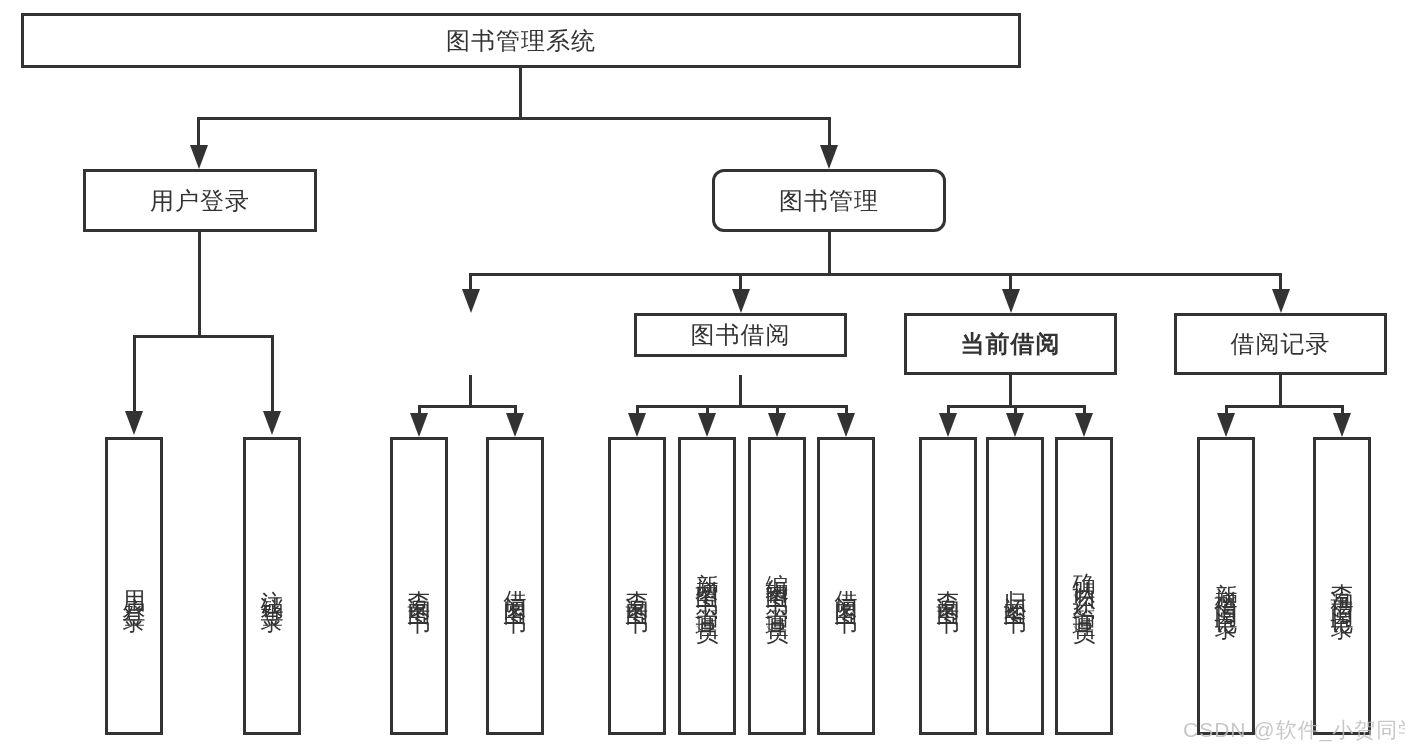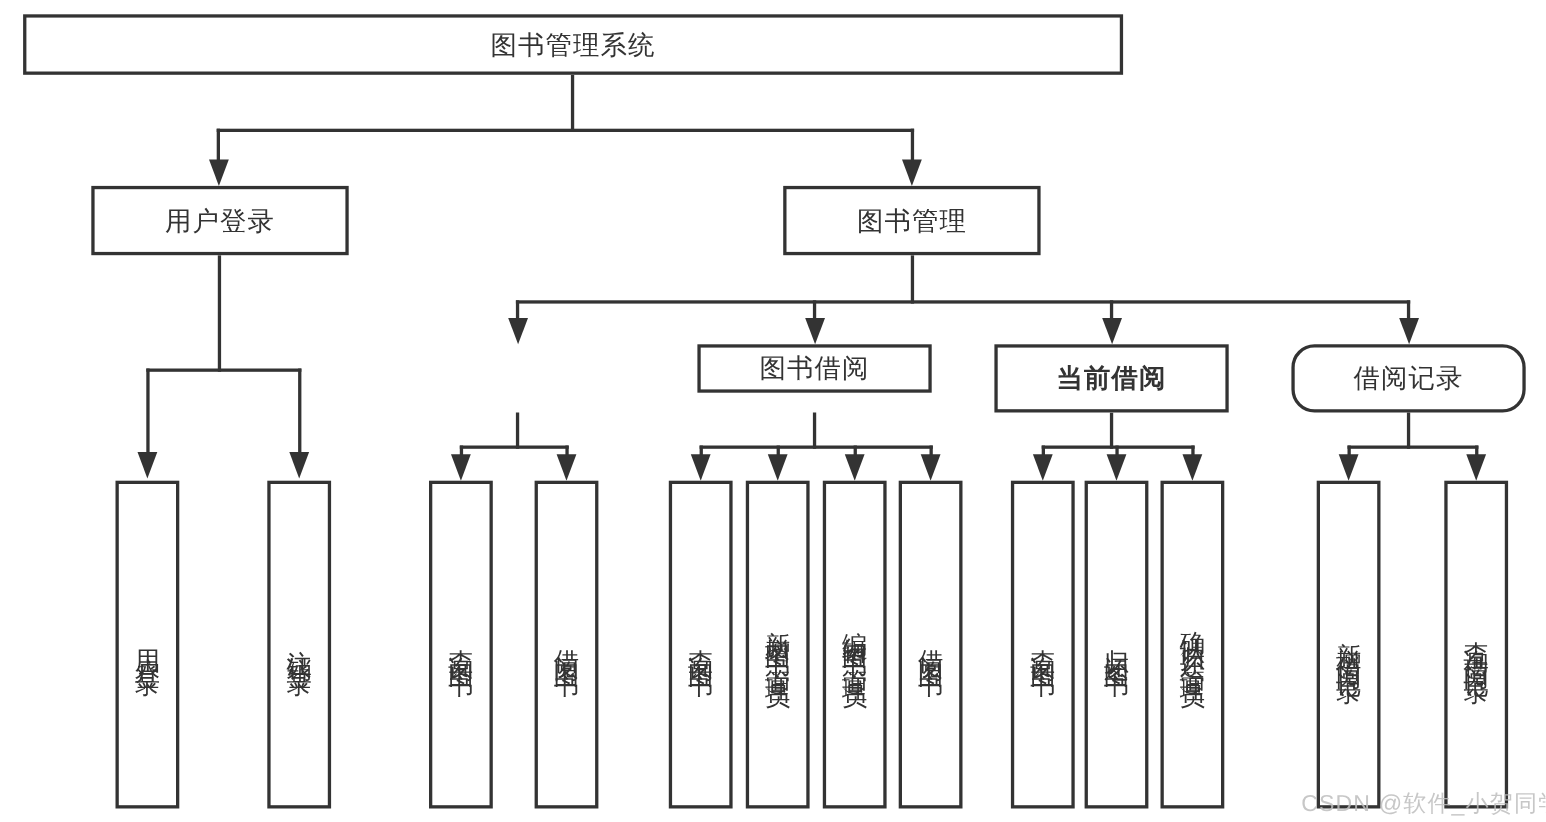--- a/index.html
+++ b/index.html
@@ -53,21 +53,21 @@
   <div class="l" style="left:519px; top:68px; width:3px; height:52px;"></div>
   <div class="l" style="left:197px; top:117px; width:634px; height:3px;"></div>
   <div class="l" style="left:197px; top:117px; width:3px; height:31px;"></div>
   <div class="ah" style="left:190px; top:145px;"></div>
   <div class="l" style="left:828px; top:117px; width:3px; height:31px;"></div>
   <div class="ah" style="left:820px; top:145px;"></div>
 
   <div class="hbox" style="left:83px; top:169px; width:234px; height:63px;">
     <span>用户登录</span>
   </div>
-  <div class="hbox" style="left:712px; top:169px; width:234px; height:63px;">
+  <div class="hbox" style="left:712px; top:169px; width:234px; height:63px;border-radius:12px;">
     <span>图书管理</span>
   </div>
 
   <div class="l" style="left:198px; top:232px; width:3px; height:106px;"></div>
   <div class="l" style="left:133px; top:335px; width:141px; height:3px;"></div>
   <div class="l" style="left:133px; top:335px; width:3px; height:78px;"></div>
   <div class="ah" style="left:125px; top:411px;"></div>
   <div class="l" style="left:271px; top:335px; width:3px; height:78px;"></div>
   <div class="ah" style="left:263px; top:411px;"></div>
 
@@ -81,21 +81,21 @@
   <div class="ah" style="left:1002px; top:289px;"></div>
   <div class="l" style="left:1279px; top:273px; width:3px; height:19px;"></div>
   <div class="ah" style="left:1272px; top:289px;"></div>
 
   <div class="hbox" style="left:634px; top:313px; width:213px; height:44px;">
     <span>图书借阅</span>
   </div>
   <div class="hbox" style="left:904px; top:313px; width:213px; height:62px;font-weight:bold;">
     <span>当前借阅</span>
   </div>
-  <div class="hbox" style="left:1174px; top:313px; width:213px; height:62px;border-radius:21px;">
+  <div class="hbox" style="left:1174px; top:313px; width:213px; height:62px;">
     <span>借阅记录</span>
   </div>
 
   <div class="l" style="left:469px; top:375px; width:3px; height:33px;"></div>
   <div class="l" style="left:418px; top:405px; width:99px; height:3px;"></div>
   <div class="l" style="left:418px; top:405px; width:3px; height:10px;"></div>
   <div class="ah" style="left:410px; top:413px;"></div>
   <div class="l" style="left:514px; top:405px; width:3px; height:10px;"></div>
   <div class="ah" style="left:506px; top:413px;"></div>
 

